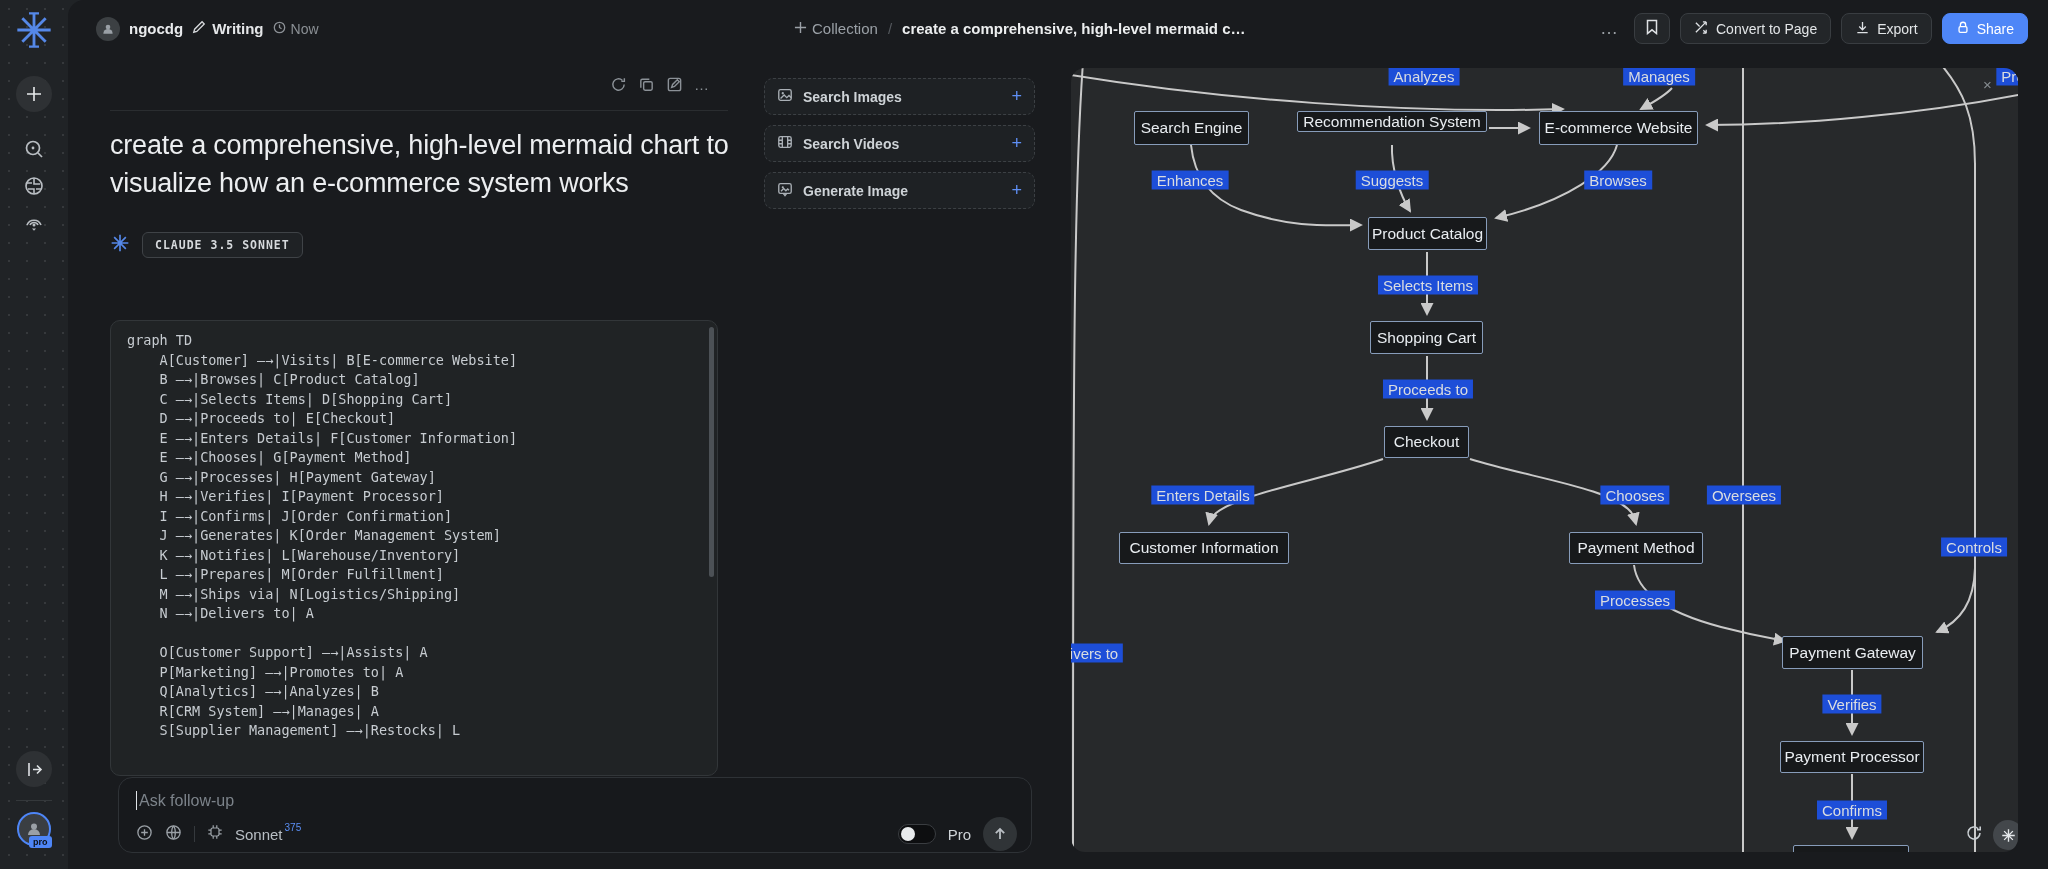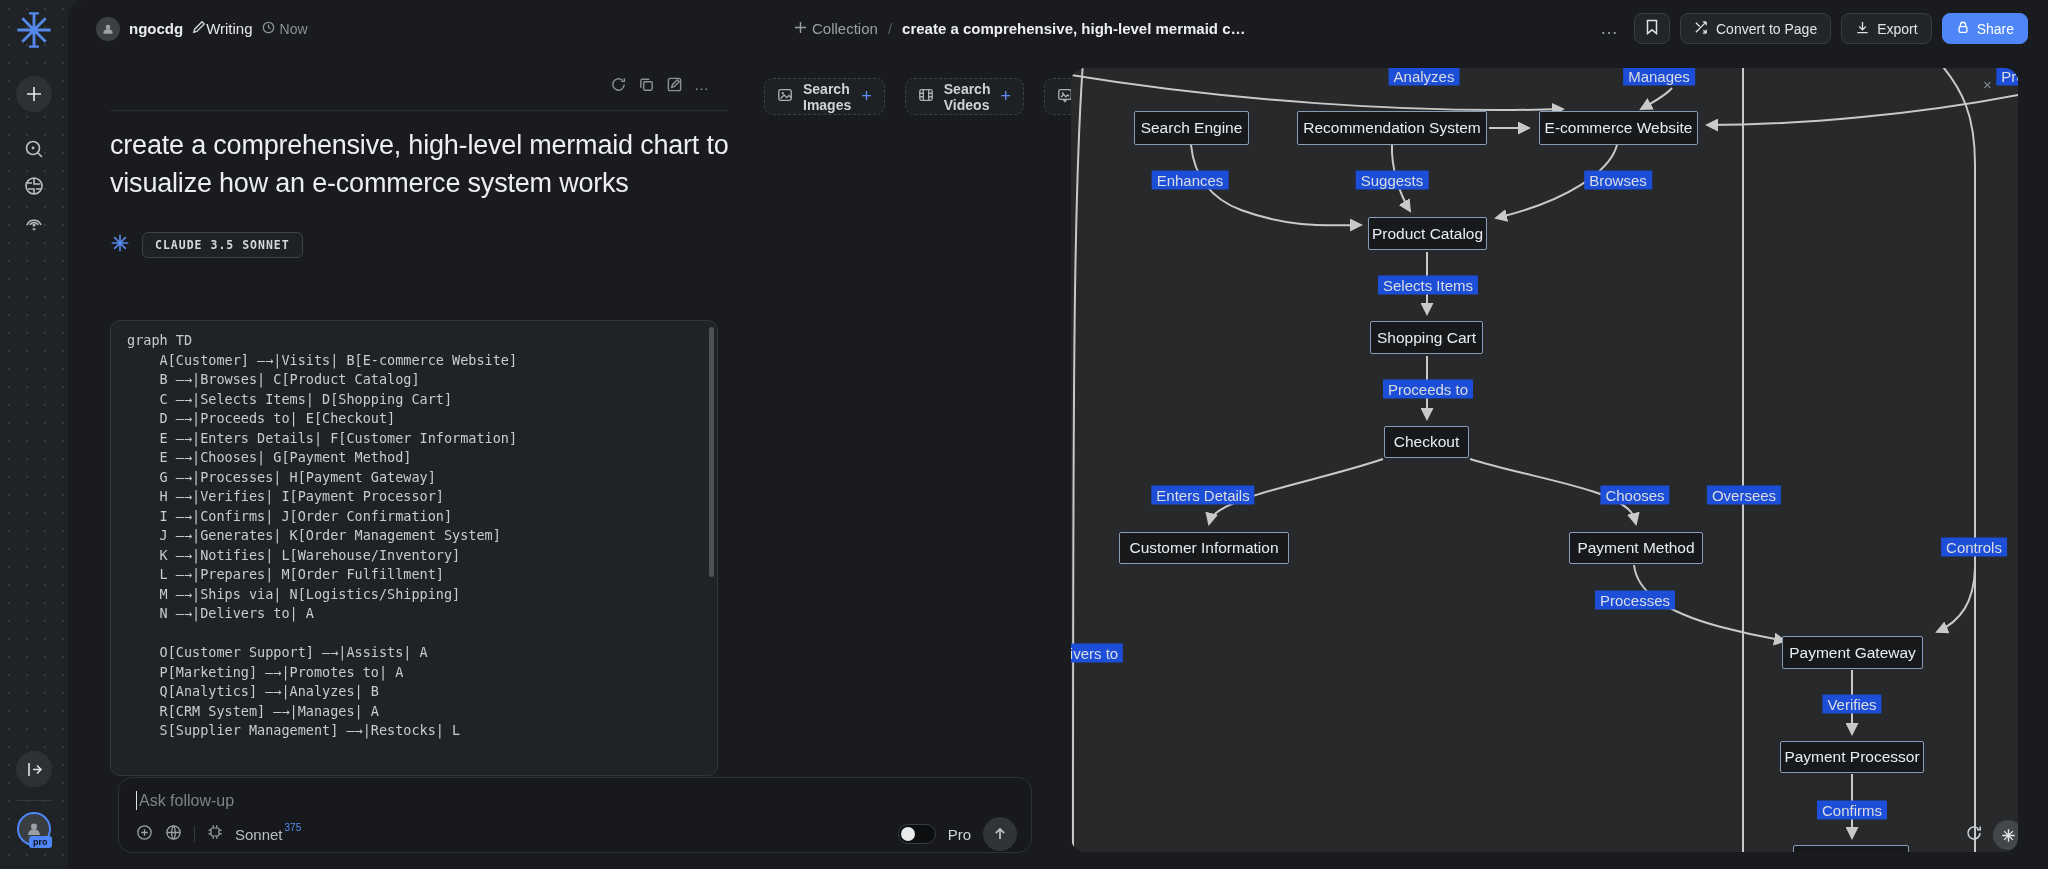--- a/index.html
+++ b/index.html
@@ -23,21 +23,21 @@
   .avatar-wrap { position:absolute; left:50%; transform:translateX(-50%); }
   .avatar { width:34px; height:34px; border-radius:50%; background:#3a3e42; border:2px solid #4e86f7; display:flex; align-items:center; justify-content:center; }
   .pro-badge { position:absolute; left:12px; top:24px; background:#4e86f7; color:#0d1117; font-size:9px; font-weight:700; padding:0 4px; border-radius:3px; line-height:12px; }
   
   .surface { position:absolute; left:68px; top:0; width:1980px; height:869px; background:#191b1e; border-top-left-radius:16px; overflow:hidden; }
   
   .topbar { position:absolute; left:0; top:0; width:100%; height:57px; display:flex; align-items:center; }
   .hleft { position:absolute; left:28px; top:0; height:57px; display:flex; align-items:center; gap:9px; }
   .mini-avatar { width:24px; height:24px; border-radius:50%; background:#3c4043; display:flex; align-items:center; justify-content:center; }
   .hname { font-size:15px; font-weight:700; color:#e9ebed; }
-  .hmode { font-size:15px; font-weight:400; color:#e4e6e8; display:flex; align-items:center; gap:0; }
+  .hmode { font-size:15px; font-weight:700; color:#e4e6e8; display:flex; align-items:center; gap:6px; }
   .htime { font-size:14px; color:#8b9095; display:flex; align-items:center; gap:5px; }
   .hcenter { position:absolute; left:726px; top:0; height:57px; display:flex; align-items:center; gap:10px; white-space:nowrap; }
   .hcoll { font-size:15px; color:#9aa0a6; display:flex; align-items:center; gap:5px; }
   .hslash { color:#55595e; font-size:15px; }
   .htitle { font-size:15px; font-weight:700; color:#eceeef; }
   .hright { position:absolute; right:20px; top:0; height:57px; display:flex; align-items:center; gap:10px; }
   .hdots { font-size:18px; color:#9aa0a5; letter-spacing:2px; margin-right:4px; }
   .icon-btn { width:36px; height:31px; border:1px solid #393d41; background:#232629; border-radius:8px; display:flex; align-items:center; justify-content:center; }
   .bar-btn { height:31px; border:1px solid #393d41; background:#232629; border-radius:8px; display:flex; align-items:center; gap:7px; padding:0 13px; font-size:14px; color:#e2e5e7; }
   .bar-btn.blue { background:#4e86f7; border-color:#4e86f7; color:#fff; }
@@ -52,21 +52,21 @@
   .msg-intro { position:absolute; left:42px; top:268px; width:600px; font-size:15px; line-height:21px; color:#d2d5d8; }
   
   .code-card { position:absolute; left:42px; top:320px; width:608px; height:456px; background:#202325; border:1px solid #323639; border-radius:10px; overflow:hidden; }
   .code-head { height:35px; display:flex; align-items:center; padding:0 16px; border-bottom:1px solid #2e3235; }
   .code-lang { font-family:"DejaVu Sans Mono", monospace; font-size:13px; font-weight:700; color:#e8eaec; }
   .code-tools { margin-left:auto; display:flex; gap:14px; align-items:center; }
   .code-body { position:relative; height:421px; padding:10px 16px; }
   .code-pre { font-family:"DejaVu Sans Mono", monospace; font-size:13.5px; line-height:19.5px; color:#c7ccd1; white-space:pre; }
   .code-scroll { position:absolute; right:3px; top:6px; width:5px; height:250px; background:#4c5156; border-radius:3px; }
   
-  .tools { position:absolute; left:696px; top:78px; width:271px; display:flex; flex-direction:row; gap:20px; }
+  .tools { position:absolute; left:696px; top:78px; width:271px; display:flex; flex-direction:column; gap:10px; }
   .tool-row { height:37px; background:#1e2124; border:1px dashed #3c4044; border-radius:9px; display:flex; align-items:center; gap:10px; padding:0 12px; }
   .tool-label { font-size:14px; font-weight:700; color:#ced3d7; }
   .tool-plus { margin-left:auto; color:#5f8ff5; font-size:18px; font-weight:400; }
   
   .panel { position:absolute; left:1003px; top:68px; width:947px; height:784px; background:#27292b; border-radius:14px; overflow:hidden; }
   .panel svg.edges { position:absolute; left:0; top:0; }
   .dnode { position:absolute; background:#17191b; border:1.5px solid #879cba; border-radius:2px; color:#e9edf1; font-size:15.5px; display:flex; align-items:center; justify-content:center; white-space:nowrap; z-index:3; }
   .elabel { position:absolute; transform:translate(-50%,-50%); background:#1d4ed8; padding:1px 5px; font-size:15px; color:#dadde0; white-space:nowrap; z-index:2; }
   .panel-close { position:absolute; left:912px; top:8px; font-size:15px; color:#868c91; z-index:4; }
   .panel-refresh { position:absolute; left:894px; top:756px; z-index:4; display:flex; }
@@ -356,21 +356,21 @@
         <div class="elabel" style="left: 564px; top: 427px;">Chooses</div>
         <div class="elabel" style="left: 673px; top: 427px;">Oversees</div>
         <div class="elabel" style="left: 903px; top: 479px;">Controls</div>
         <div class="elabel" style="left: 564px; top: 532px;">Processes</div>
         <div class="elabel" style="left: 23px; top: 585px;">ivers to</div>
         <div class="elabel" style="left: 781px; top: 636px;">Verifies</div>
         <div class="elabel" style="left: 781px; top: 742px;">Confirms</div>
       </div>
     <div id="diagram-nodes">
         <div class="dnode" style="left: 63px; top: 43px; width: 115px; height: 34px;">Search Engine</div>
-        <div class="dnode" style="left: 226px; top: 43px; width: 190px; height: 34px;">Recommendation System</div>
+        <div class="dnode" style="left: 226px; top: 43px; width: 190px; height: 21px;">Recommendation System</div>
         <div class="dnode" style="left: 468px; top: 43px; width: 159px; height: 34px;">E-commerce Website</div>
         <div class="dnode" style="left: 297px; top: 149px; width: 119px; height: 33px;">Product Catalog</div>
         <div class="dnode" style="left: 299px; top: 253px; width: 113px; height: 33px;">Shopping Cart</div>
         <div class="dnode" style="left: 313px; top: 358px; width: 85px; height: 32px;">Checkout</div>
         <div class="dnode" style="left: 48px; top: 464px; width: 170px; height: 32px;">Customer Information</div>
         <div class="dnode" style="left: 498px; top: 464px; width: 134px; height: 32px;">Payment Method</div>
         <div class="dnode" style="left: 711px; top: 568px; width: 141px; height: 33px;">Payment Gateway</div>
         <div class="dnode" style="left: 709px; top: 673px; width: 144px; height: 32px;">Payment Processor</div>
         <div class="dnode" style="left: 722px; top: 777px; width: 116px; height: 30px;"></div>
       </div>

